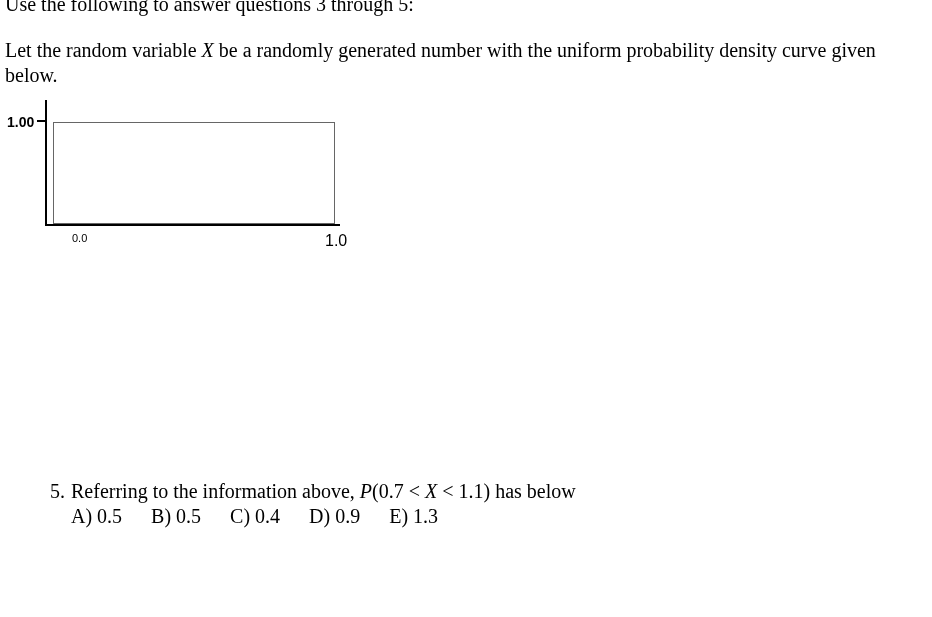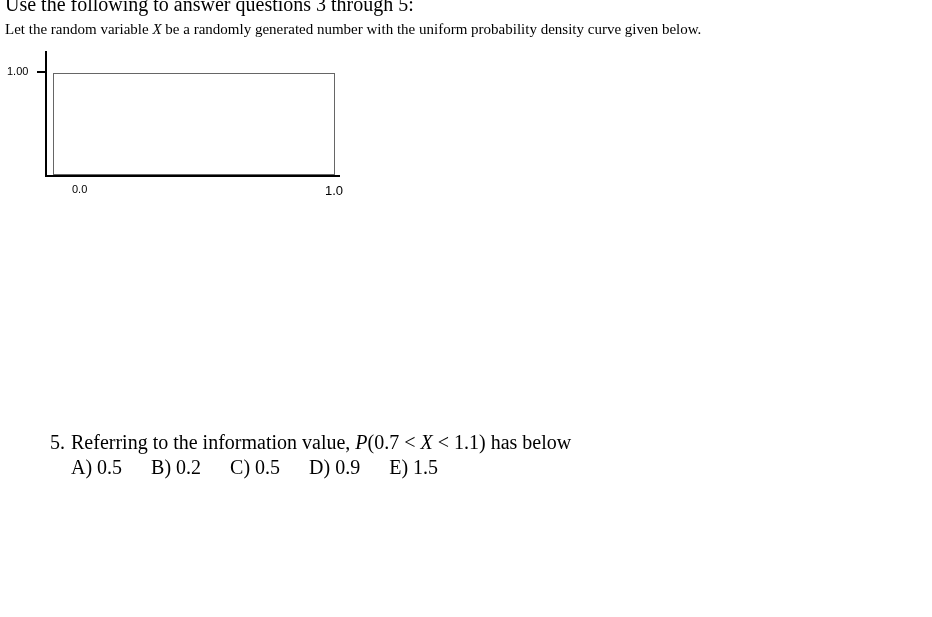--- a/index.html
+++ b/index.html
@@ -17,41 +17,42 @@
   }
   .header-line {
     font-size: 20px;
     margin-top: 0;
     padding-top: 0;
     line-height: 1;
     
     transform: translateY(-6px);
   }
   .intro {
-    font-size: 15px;
+    font-size: 20px;
     line-height: 1.25;
+    margin-top: 18px;
     max-width: 920px;
   }
   .intro em {
     font-style: italic;
   }
   .chart {
     position: relative;
     width: 350px;
     height: 150px;
     margin-top: 12px;
     margin-left: 0;
   }
   .ylabel {
     position: absolute;
     left: 2px;
     top: 14px;
     font-family: Arial, sans-serif;
-    font-size: 11px;
-    font-weight: normal;
+    font-size: 14px;
+    font-weight: bold;
     color: #000;
   }
   .axis-v {
     position: absolute;
     left: 40px;
     top: 0;
     width: 2px;
     height: 126px;
     background: #000;
   }
@@ -87,21 +88,21 @@
     font-family: Arial, sans-serif;
     font-size: 11px;
     color: #000;
     padding-left: 25px;
   }
   .xlabel-1 {
     position: absolute;
     left: 320px;
     top: 132px;
     font-family: Arial, sans-serif;
-    font-size: 13px;
+    font-size: 16px;
     color: #000;
   }
   .question-block {
     margin-top: 230px;
     margin-left: 34px;
   }
   .q-row {
     display: flex;
     align-items: baseline;
   }
@@ -140,24 +141,24 @@
     <div class="axis-h"></div>
     <div class="rect"></div>
     <div class="xlabel-0">0.0</div>
     <div class="xlabel-1">1.0</div>
   </div>
 
   <div class="question-block">
     <div class="q-row">
       <span class="q-num">5.</span>
       <span class="q-text">
-        <span>Referring to the information value, </span><span class="ital">P</span><span>(0.7 &lt; <span class="ital">X</span> &lt; 1.1)</span><span> has below</span>
+        <span>Referring to the information above, </span><span class="ital">P</span><span>(0.7 &lt; <span class="ital">X</span> &lt; 1.1)</span><span> has below</span>
       </span>
     </div>
     <div class="answers">
       <span>A) 0.5</span>
-      <span>B) 0.2</span>
-      <span>C) 0.5</span>
+      <span>B) 0.5</span>
+      <span>C) 0.4</span>
       <span>D) 0.9</span>
-      <span>E) 1.5</span>
+      <span>E) 1.3</span>
     </div>
   </div>
 </div>
 
 </body></html>

